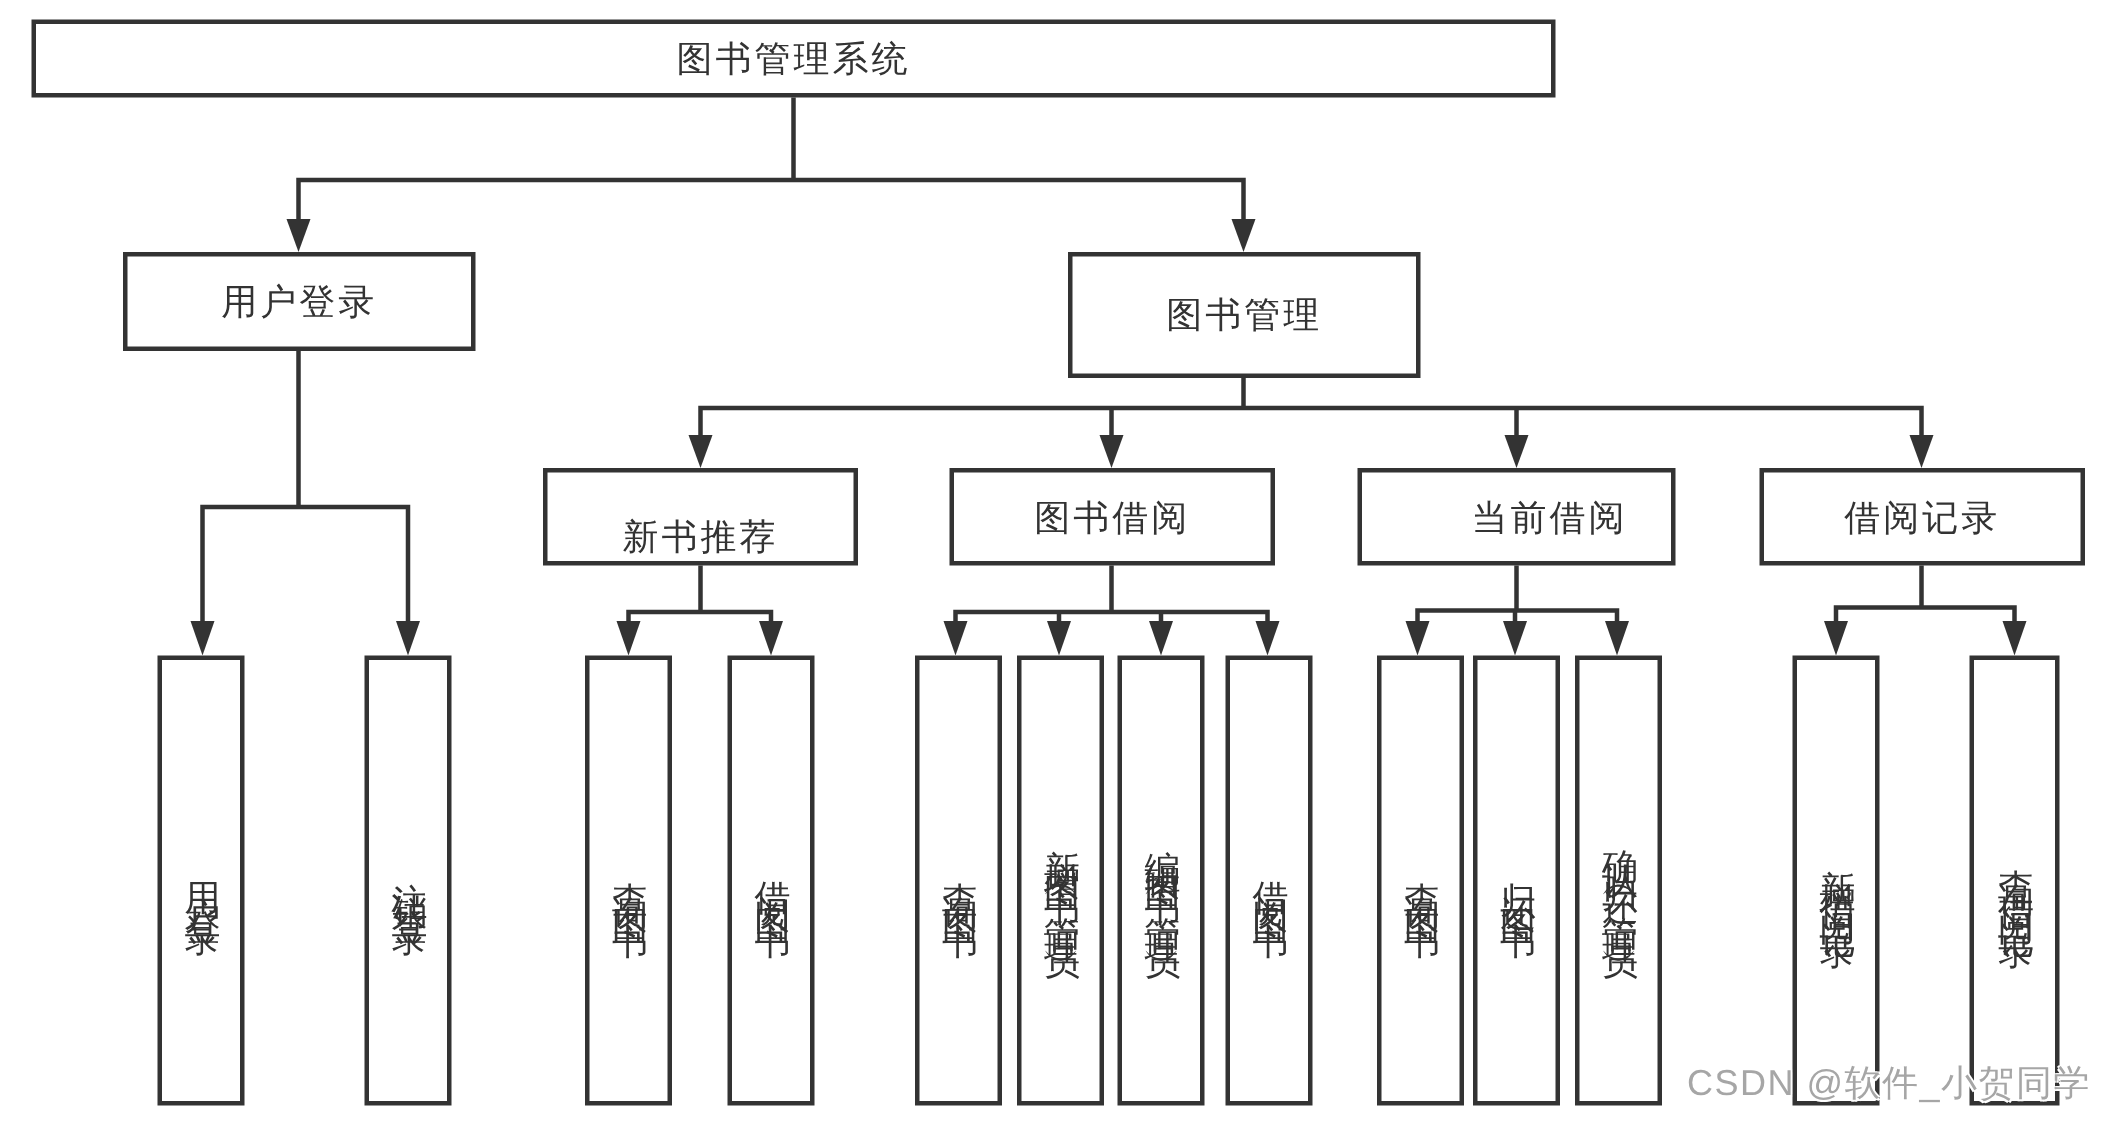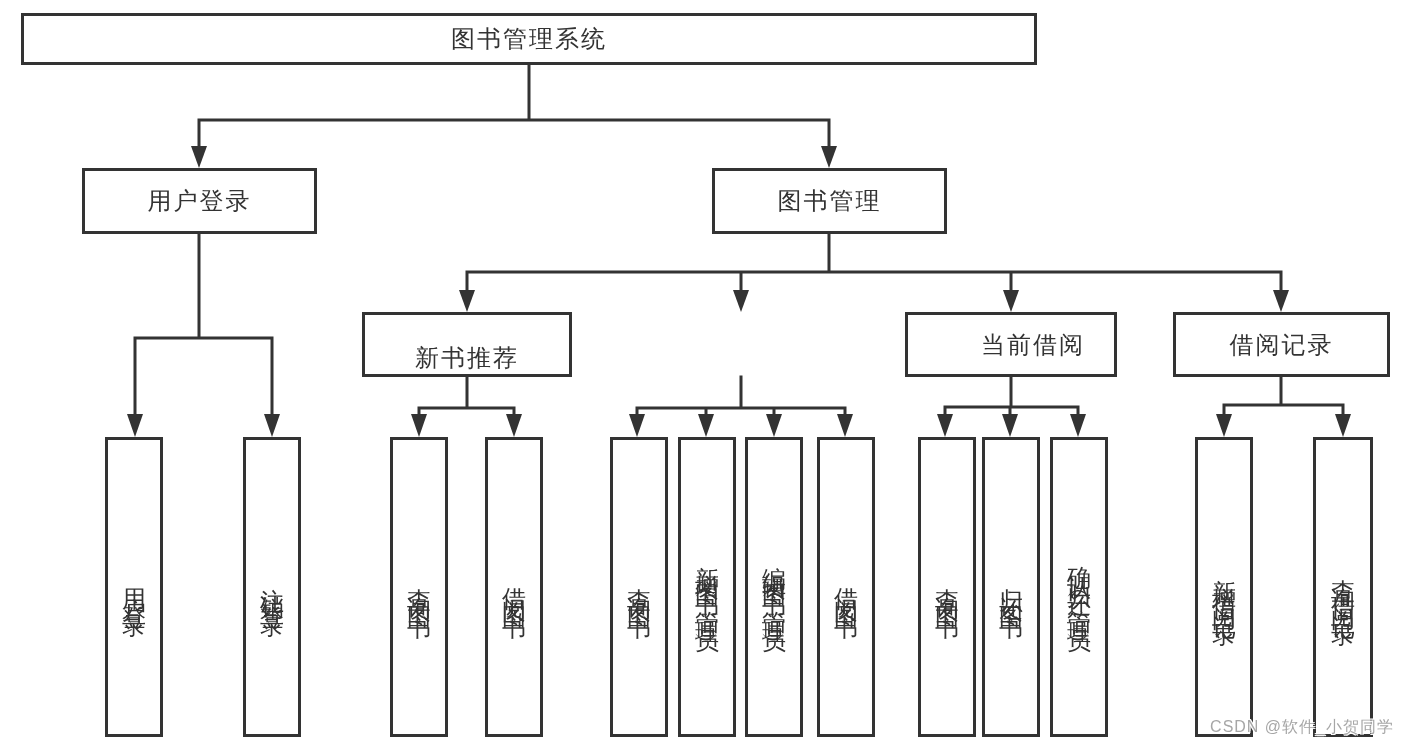--- a/index.html
+++ b/index.html
@@ -36,21 +36,21 @@
     writing-mode:vertical-rl;
     text-orientation:mixed;
     letter-spacing:9px;
     font-size:24px;
     line-height:1;
   }
   #watermark{
     position:absolute;
     right:11px;
     bottom:9px;
-    font-size:16px;
+    font-size:24px;
     letter-spacing:1px;
     color:var(--wm);
     text-shadow:1px 1px 0 #fff,-1px -1px 0 #fff,1px -1px 0 #fff,-1px 1px 0 #fff;
   }
 </style>
 </head>
 <body>
 
 <div id="stage">
 
@@ -90,26 +90,29 @@
     <polygon points="1335,414 1351,414 1343,437"></polygon>
   </svg>
 
   <div class="node" style="left:21px;top:13px;width:1016px;height:52px;justify-content:center;">
     <span>图书管理系统</span>
   </div>
 
   <div class="node" style="left:82px;top:168px;width:235px;height:66px;">
     <span>用户登录</span>
   </div>
-  <div class="node" style="left:712px;top:168px;width:235px;height:66px;">
+  <div class="node" style="left:712px;top:168px;width:235px;height:84px;">
     <span>图书管理</span>
   </div>
 
   <div class="node" style="left:362px;top:312px;width:210px;height:65px;align-items:flex-end;">
     <span>新书推荐</span>
+  </div>
+  <div class="node" style="left:633px;top:312px;width:217px;height:65px;">
+    <span>图书借阅</span>
   </div>
   <div class="node" style="left:905px;top:312px;width:212px;height:65px;padding-left:44px;">
     <span>当前借阅</span>
   </div>
   <div class="node" style="left:1173px;top:312px;width:217px;height:65px;">
     <span>借阅记录</span>
   </div>
 
   <div class="node leaf" style="left:105px;top:437px;width:58px;height:300px;">
     <span>用户登录</span>

